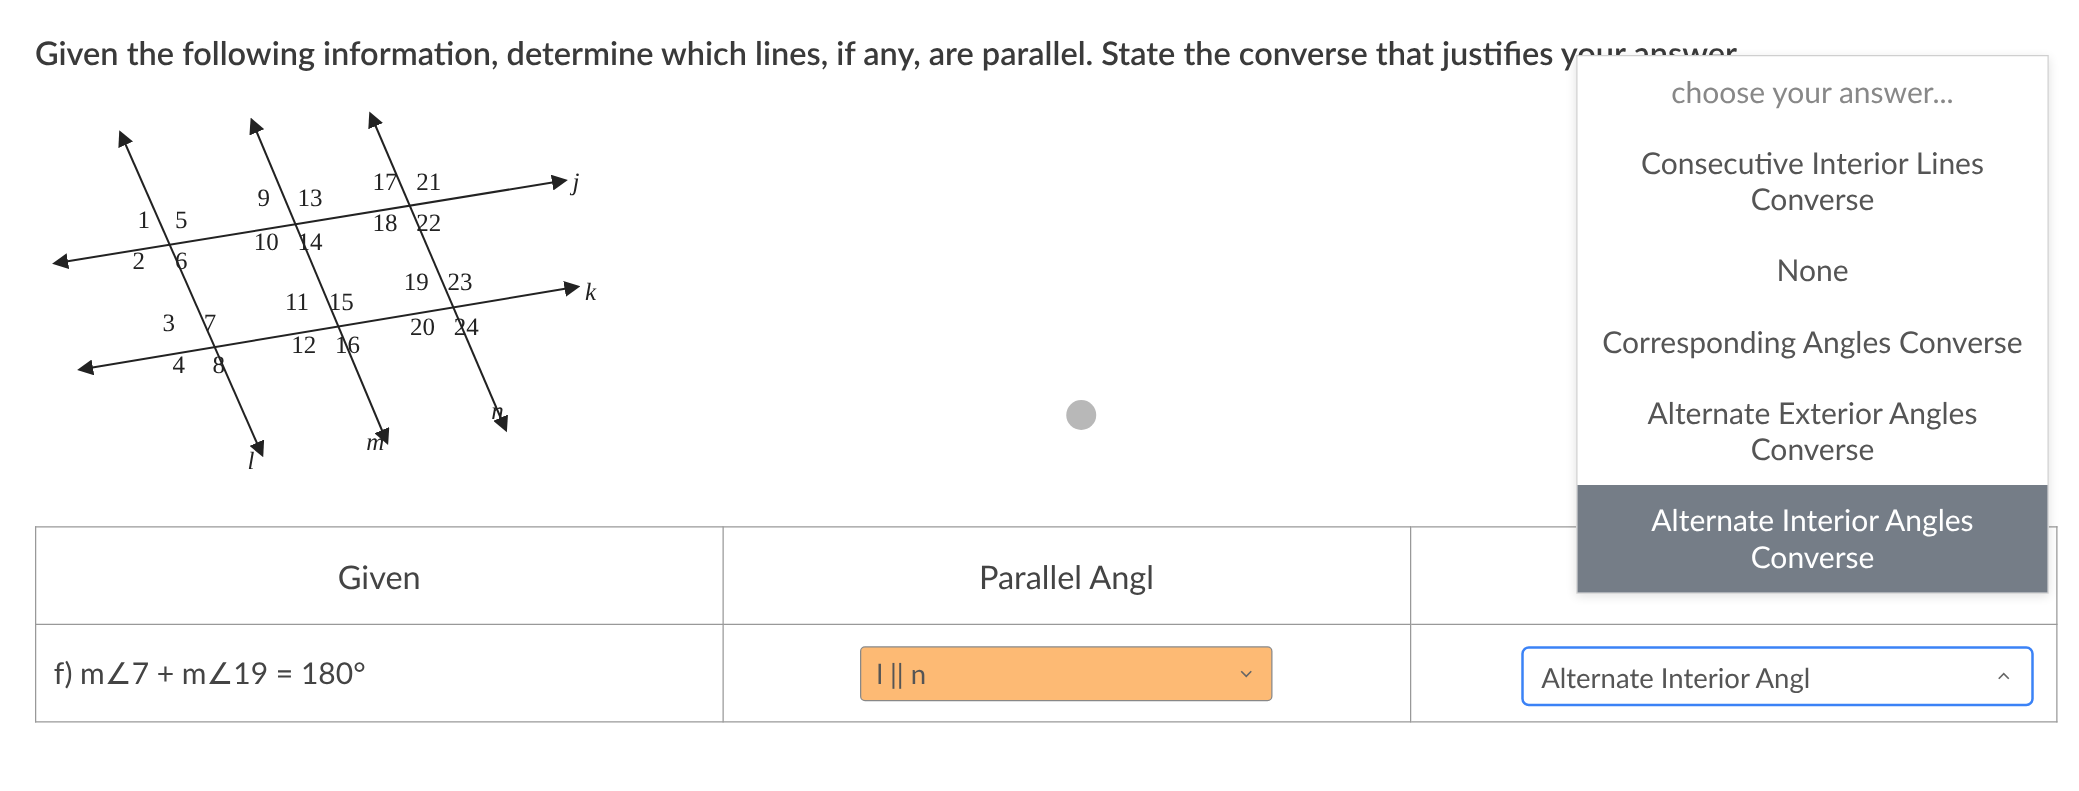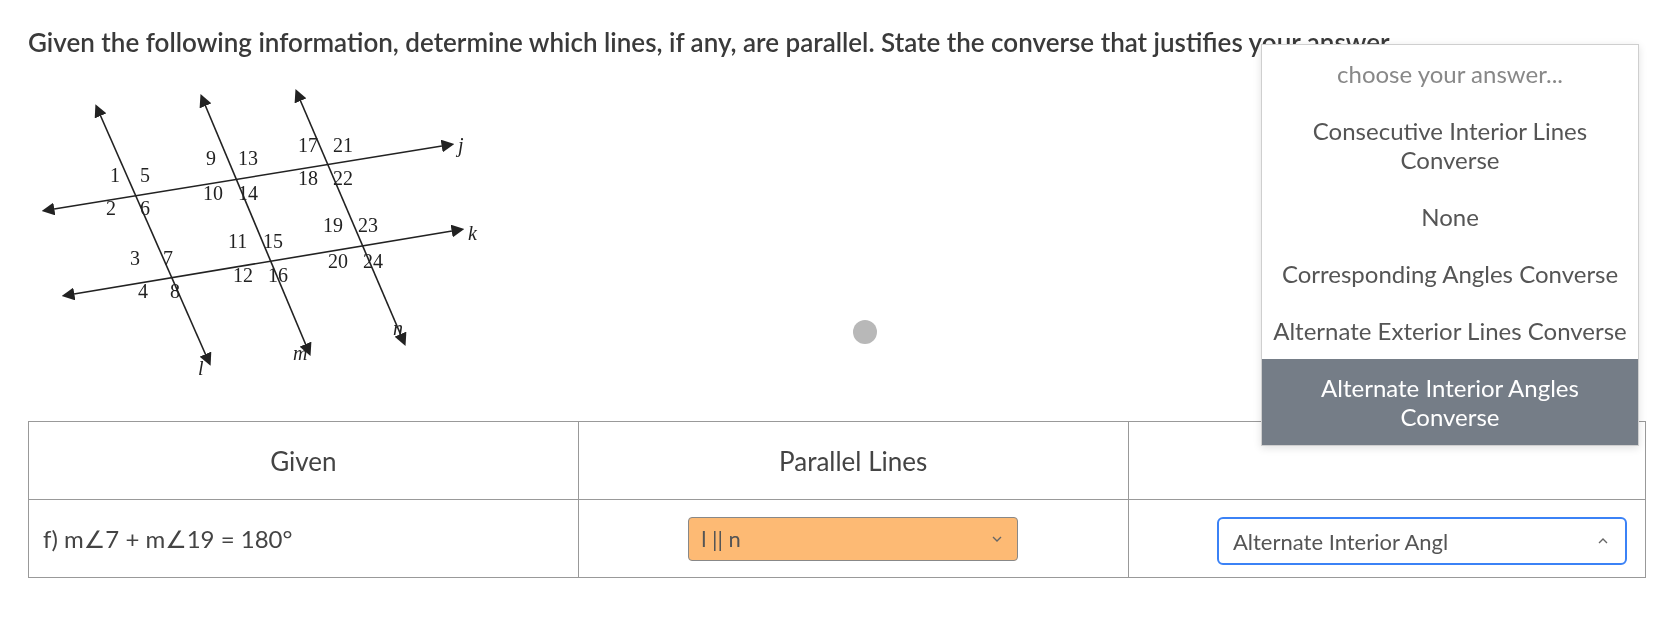--- a/index.html
+++ b/index.html
@@ -184,42 +184,42 @@
 </svg>
 </div>
 
 <div class="dot"></div>
 
 <div class="dropdown-menu">
   <div class="opt placeholder">choose your answer...</div>
   <div class="opt">Consecutive Interior Lines Converse</div>
   <div class="opt">None</div>
   <div class="opt">Corresponding Angles Converse</div>
-  <div class="opt">Alternate Exterior Lines Converse</div>
+  <div class="opt">Alternate Exterior Angles Converse</div>
   <div class="opt highlight">Alternate Interior Angles Converse</div>
 </div>
 
 <div class="active-select">
   <span>Alternate Interior Angl</span>
   <svg class="chev chev-up" viewBox="0 0 24 24" width="18" height="18">
       <path d="M6 9l6 6 6-6" fill="none" stroke="#666" stroke-width="2"></path>
     </svg>
 </div>
 
 <div class="table-area">
 <table>
   <colgroup>
         <col style="width:34%">
         <col style="width:34%">
         <col style="width:32%">
       </colgroup>
   <tbody>
         <tr>
     <td class="hdr">Given</td>
-    <td class="hdr">Parallel Lines</td>
+    <td class="hdr">Parallel Angl</td>
     <td class="hdr"></td>
   </tr>
   <tr>
     <td class="given-cell">f) m∠7 + m∠19 = 180°</td>
     <td>
       <div class="select-wrap">
         <span>l || n</span>
         <svg class="chev" viewBox="0 0 24 24" width="16" height="16">
                 <path d="M6 9l6 6 6-6" fill="none" stroke="#666" stroke-width="2"></path>
               </svg>

